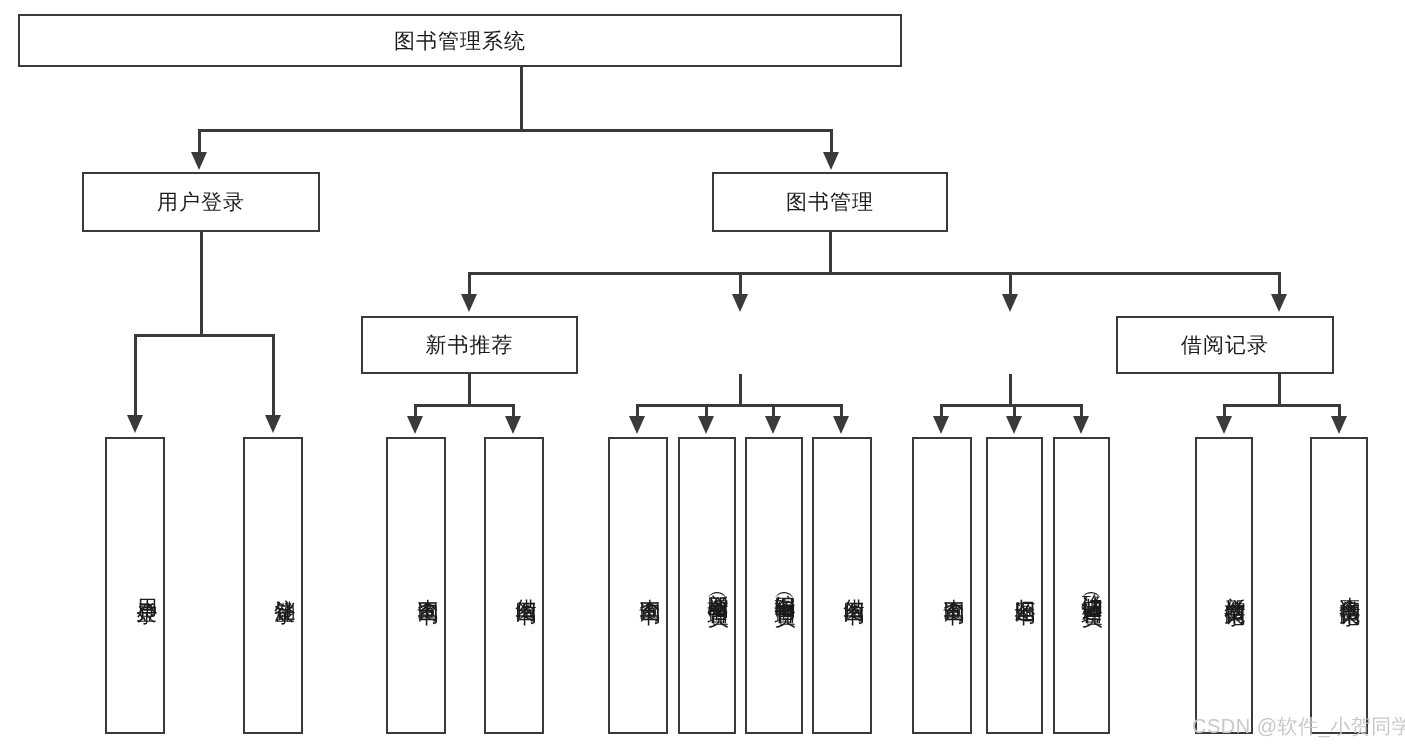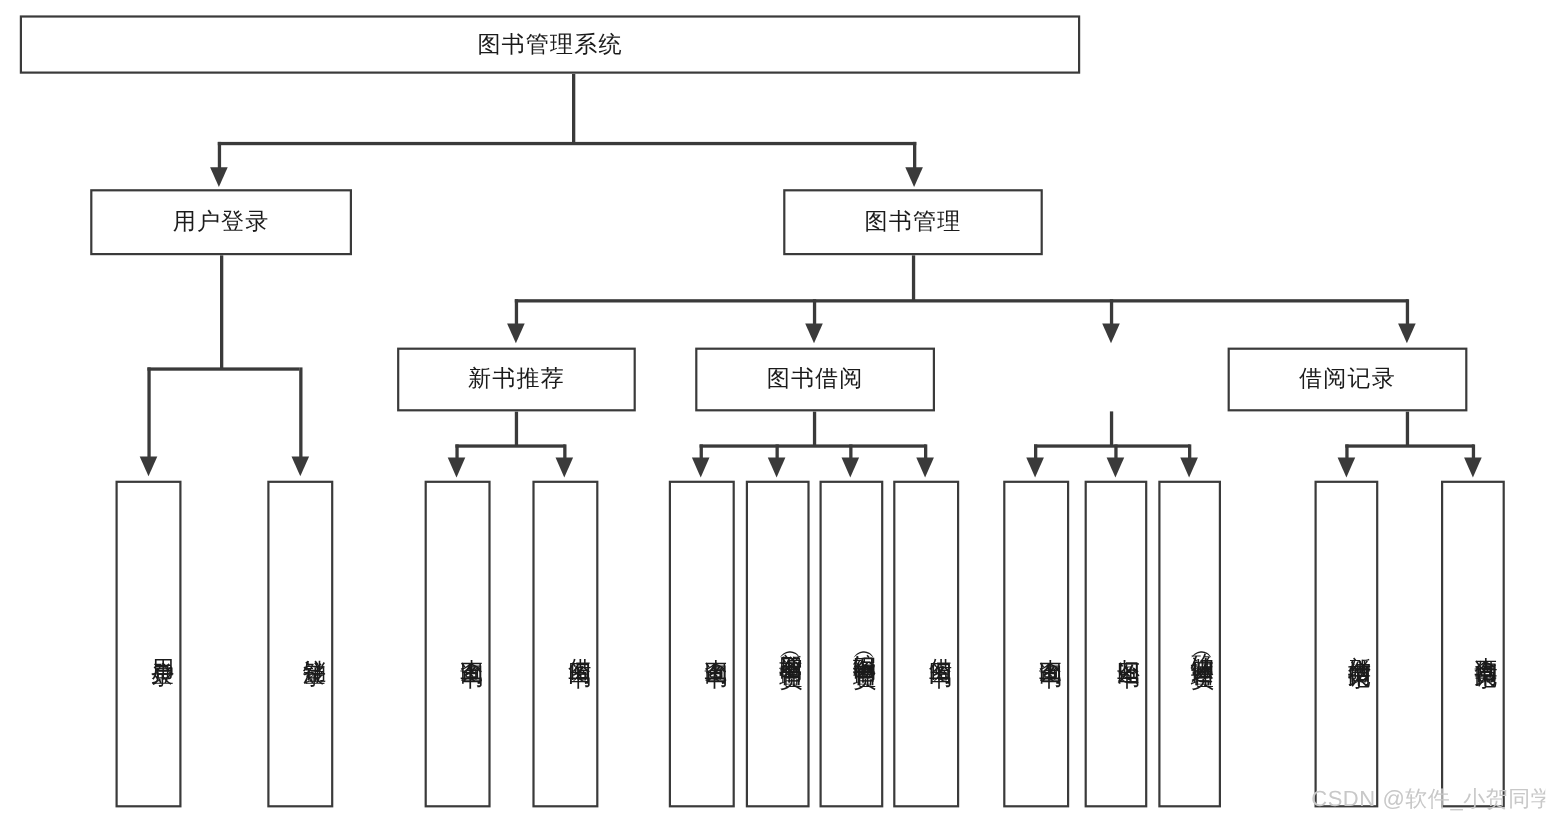--- a/index.html
+++ b/index.html
@@ -128,37 +128,34 @@
   <div class="conn vline" style="left:1080px; top:404px; height:14px;"></div>
   <div class="arrow" style="left:1073px; top:416px;"></div>
 
   <div class="conn vline" style="left:1278px; top:374px; height:32px;"></div>
   <div class="conn hline" style="left:1223px; top:404px; width:117px;"></div>
   <div class="conn vline" style="left:1223px; top:404px; height:14px;"></div>
   <div class="arrow" style="left:1216px; top:416px;"></div>
   <div class="conn vline" style="left:1338px; top:404px; height:14px;"></div>
   <div class="arrow" style="left:1331px; top:416px;"></div>
 
-  <div class="node h" style="left:18px; top:14px; width:964px; height:53px;">
+  <div class="node h" style="left:18px; top:14px; width:884px; height:53px;">
     <span>图书管理系统</span>
   </div>
 
   <div class="node h" style="left:82px; top:172px; width:238px; height:60px;">
     <span>用户登录</span>
   </div>
   <div class="node h" style="left:712px; top:172px; width:236px; height:60px;justify-content:center;">
     <span>图书管理</span>
   </div>
 
   <div class="node h" style="left:361px; top:316px; width:217px; height:58px;">
     <span>新书推荐</span>
   </div>
-  <div class="node h" style="left:632px; top:316px; width:218px; height:58px;">
-    <span>图书借阅</span>
-  </div>
   <div class="node h" style="left:1116px; top:316px; width:218px; height:58px;">
     <span>借阅记录</span>
   </div>
 
   <div class="node v" style="left:105px; top:437px; width:60px; height:297px;">
     <span class="vtext">用户登录</span>
   </div>
   <div class="node v" style="left:243px; top:437px; width:60px; height:297px;">
     <span class="vtext">注销登录</span>
   </div>

